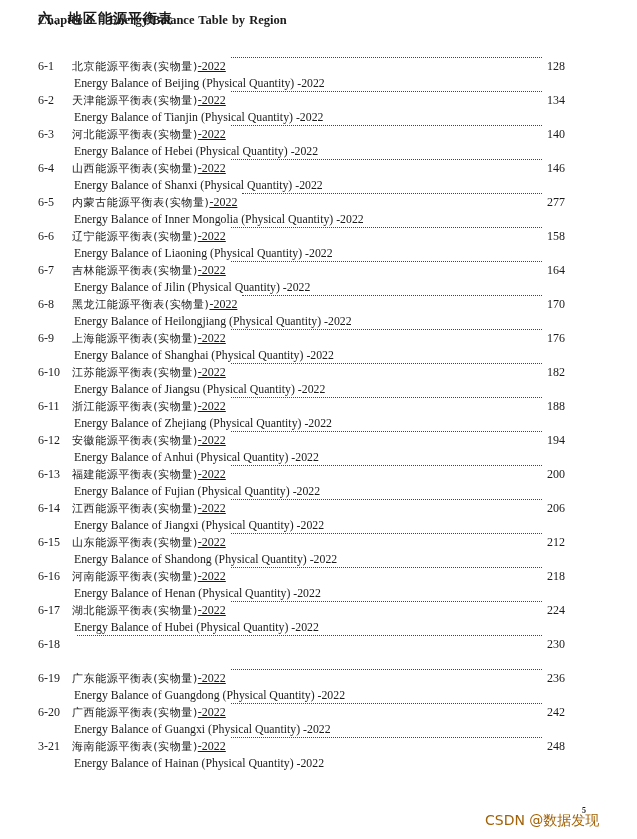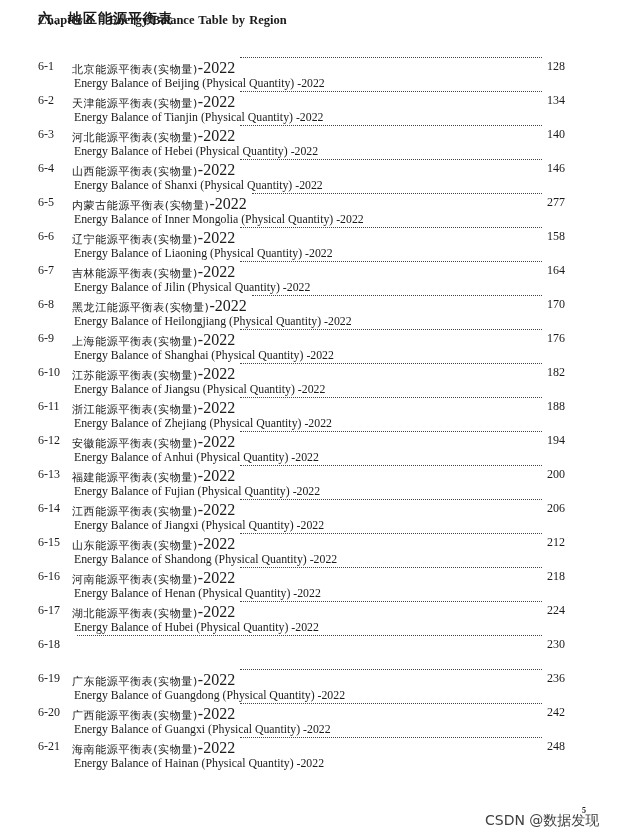--- a/index.html
+++ b/index.html
@@ -21,32 +21,32 @@
     .entry { position: relative; height: 34px; }
     .row-cn {
       position: absolute; left: 38px; top: 0; width: 527px; height: 17px;
       display: flex; align-items: flex-start; font-size: 12px;
     }
     .num { width: 34px; flex: none; font-size: 12px; }
     .title-cn {
       flex: none; white-space: nowrap;
       font-family: "DejaVu Sans", sans-serif; font-size: 11px; letter-spacing: 0.6px;
     }
-    .title-cn .year { font-family: "Liberation Serif", serif; font-size: 16px; letter-spacing: 0; }
+    .title-cn .year { font-family: "Liberation Serif", serif; font-size: 12px; letter-spacing: 0; text-decoration: underline; }
     .leader {
       flex: 1 1 auto; margin: 0 5px; height: 1px;
       border-bottom: 1.6px dotted #444; position: relative; top: -3px;
     }
     .page { flex: none; font-size: 12px; text-align: right; }
     .row-en {
       position: absolute; left: 74px; top: 17px; font-size: 11.8px; white-space: nowrap;
     }
     .watermark {
       position: absolute; left: 485px; top: 812px;
-      font-family: "DejaVu Sans", sans-serif; font-size: 14px; color: #404040;
+      font-family: "DejaVu Sans", sans-serif; font-size: 14px; color: #a16207;
     }
     .folio {
       position: absolute; left: 582px; top: 806px; font-size: 8px; font-weight: bold;
     }
   </style>
 </head>
 <body>
 
 <div class="heading-cn">六、地区能源平衡表</div>
 <div class="heading-en" style="white-space: pre;">Chapter 6    Energy Balance Table by Region</div>
@@ -225,21 +225,21 @@
     <div class="row-cn">
       <span class="num">6-20</span>
       <span class="title-cn"><span>广西能源平衡表(实物量)</span><span class="year">-2022</span></span>
       <span class="leader"></span>
       <span class="page">242</span>
     </div>
     <div class="row-en">Energy Balance of Guangxi (Physical Quantity) -2022</div>
   </div>
     <div class="entry">
     <div class="row-cn">
-      <span class="num">6-21</span>
+      <span class="num">3-21</span>
       <span class="title-cn"><span>海南能源平衡表(实物量)</span><span class="year">-2022</span></span>
       <span class="leader"></span>
       <span class="page">248</span>
     </div>
     <div class="row-en">Energy Balance of Hainan (Physical Quantity) -2022</div>
   </div>
   </div>
 
 <div class="folio">5</div>
 <div class="watermark">CSDN @数据发现</div>

